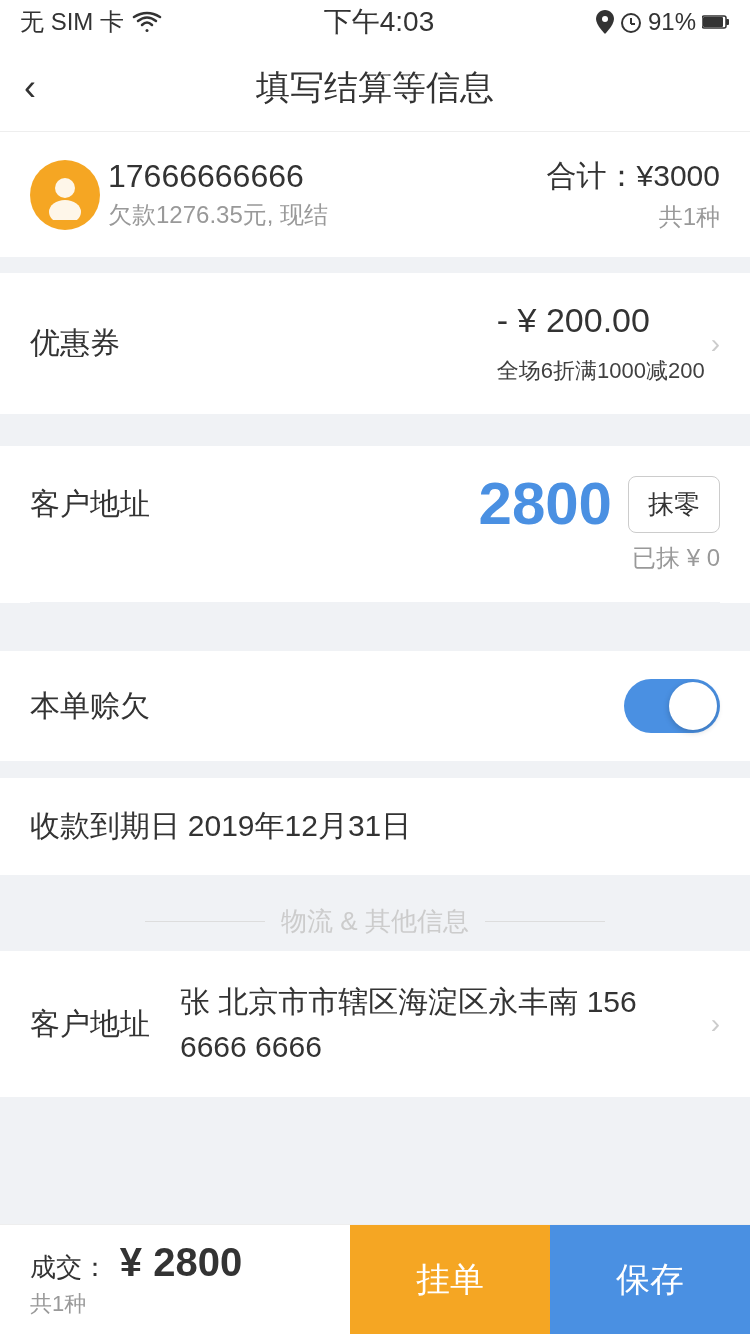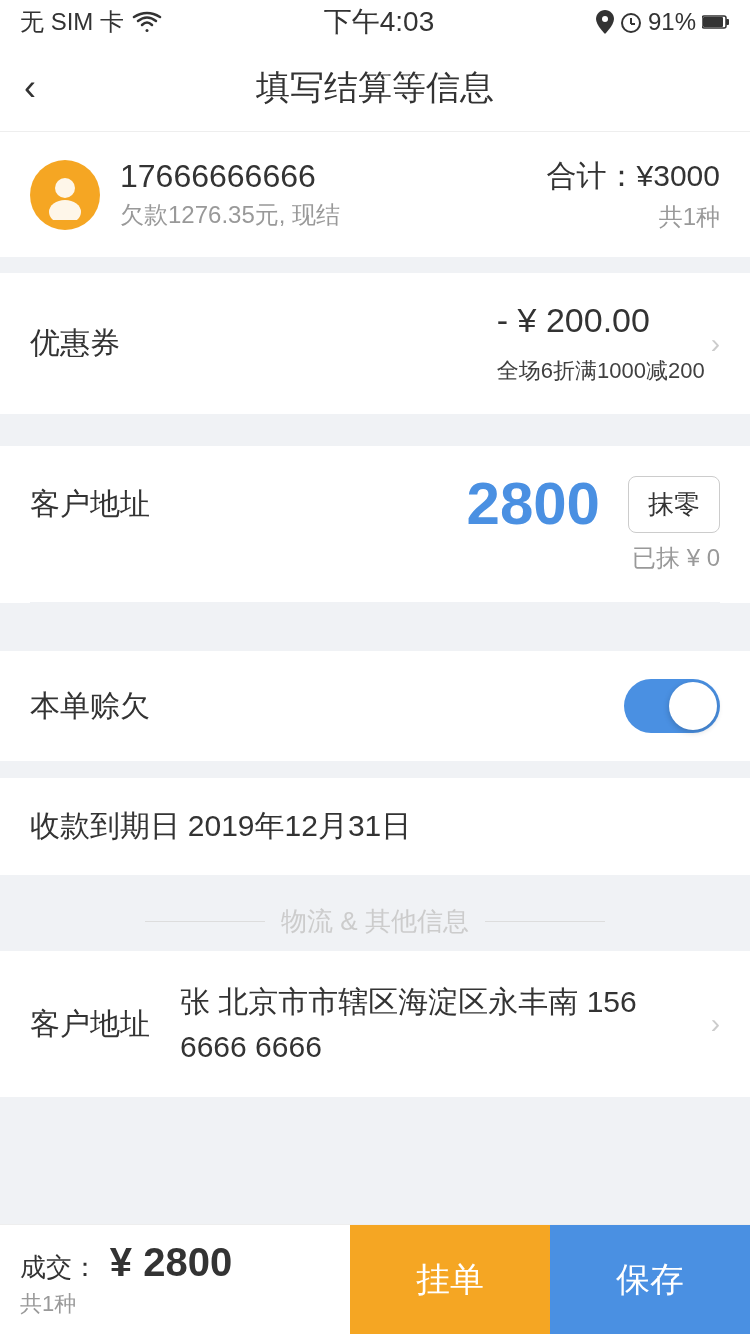--- a/index.html
+++ b/index.html
@@ -68,21 +68,21 @@
 
     
     .customer-row {
       background: #fff;
       padding: 24px 30px;
       display: flex;
       align-items: center;
       justify-content: space-between;
       margin-bottom: 16px;
     }
-    .customer-left { display: flex; align-items: center; gap: 20px; }
+    .customer-left { display: flex; align-items: center; gap: 8px; }
     .avatar {
       width: 70px;
       height: 70px;
       border-radius: 50%;
       background: #f5a623;
       display: flex;
       align-items: center;
       justify-content: center;
       overflow: hidden;
     }
@@ -119,21 +119,21 @@
       background: #fff;
       padding: 28px 30px;
       margin-bottom: 0;
     }
     .deal-row {
       display: flex;
       align-items: center;
       justify-content: space-between;
     }
     .deal-label { font-size: 30px; color: #333; }
-    .deal-right { display: flex; align-items: center; gap: 28px; }
+    .deal-right { display: flex; align-items: center; gap: 16px; }
     .deal-amount { font-size: 60px; color: #4a90e2; font-weight: 600; line-height: 1; }
     .round-zero-btn {
       border: 1px solid #ccc;
       border-radius: 8px;
       padding: 10px 19px;
       font-size: 26px;
       color: #333;
       background: #fff;
       cursor: pointer;
     }
@@ -239,21 +239,21 @@
       left: 0;
       width: 750px;
       height: 110px;
       background: #fff;
       display: flex;
       align-items: center;
       border-top: 1px solid #eee;
     }
     .bottom-summary {
       flex: 1;
-      padding: 0 20px;
+      padding: 0 30px;
       display: flex;
       flex-direction: column;
       justify-content: center;
     }
     .bottom-deal { font-size: 26px; color: #333; }
     .bottom-deal-amount { font-size: 40px; color: #333; font-weight: 600; margin-left: 4px; }
     .bottom-count { font-size: 22px; color: #999; margin-top: 4px; }
     .btn-hang {
       width: 200px;
       height: 110px;

